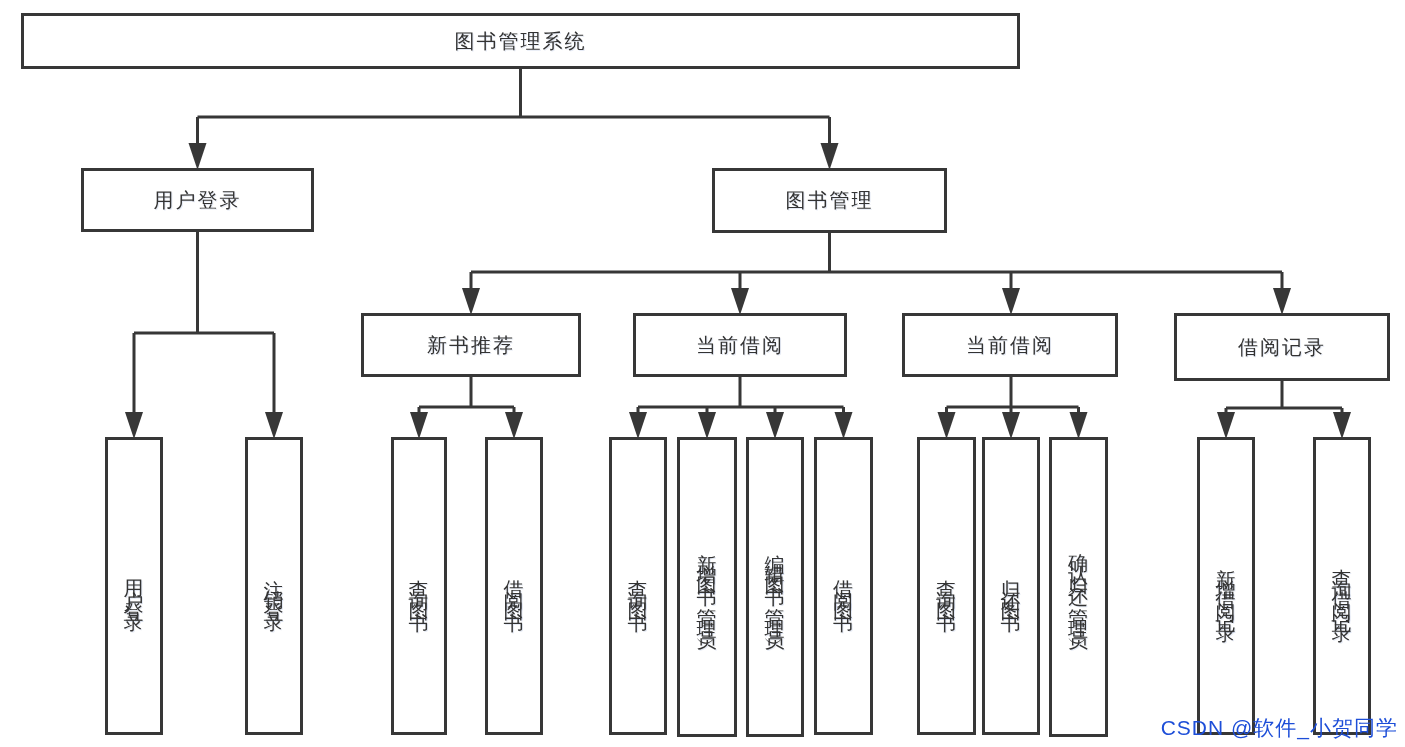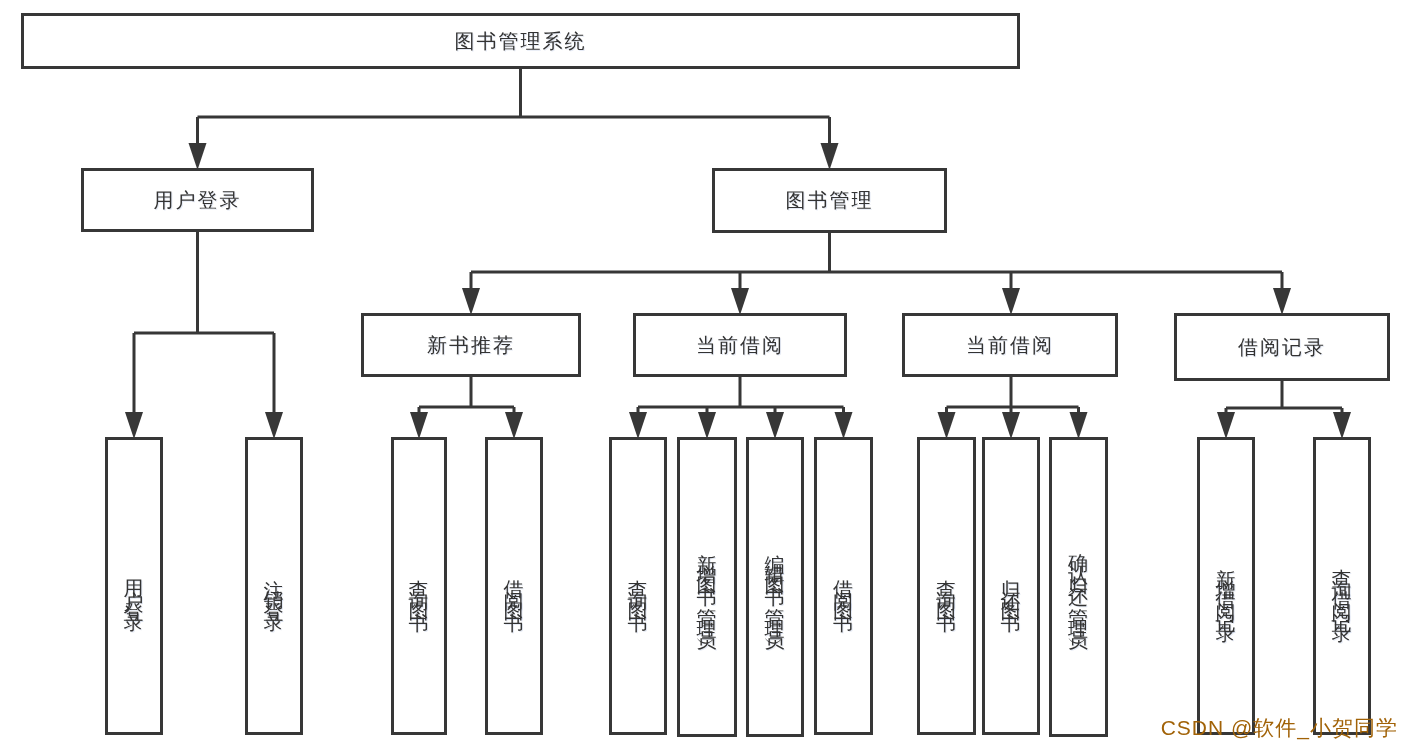--- a/index.html
+++ b/index.html
@@ -139,14 +139,14 @@
       <div class="node vertical" style="left: 1049px; top: 437px; width: 59px; height: 300px; border-color: rgb(55, 55, 55); color: rgb(51, 51, 51);">
         <span class="label">确认归还（管理员）</span>
       </div>
       <div class="node vertical" style="left: 1197px; top: 437px; width: 58px; height: 298px; border-color: rgb(55, 55, 55); color: rgb(51, 51, 51);">
         <span class="label">新增借阅记录</span>
       </div>
       <div class="node vertical" style="left: 1313px; top: 437px; width: 58px; height: 298px; border-color: rgb(55, 55, 55); color: rgb(51, 51, 51);">
         <span class="label">查询借阅记录</span>
       </div>
     </div>
-  <div id="watermark" style="color: #a16207;">CSDN @软件_小贺同学</div>
+  <div id="watermark" style="color: #1d4ed8;">CSDN @软件_小贺同学</div>
 </div>
 
 </body></html>

